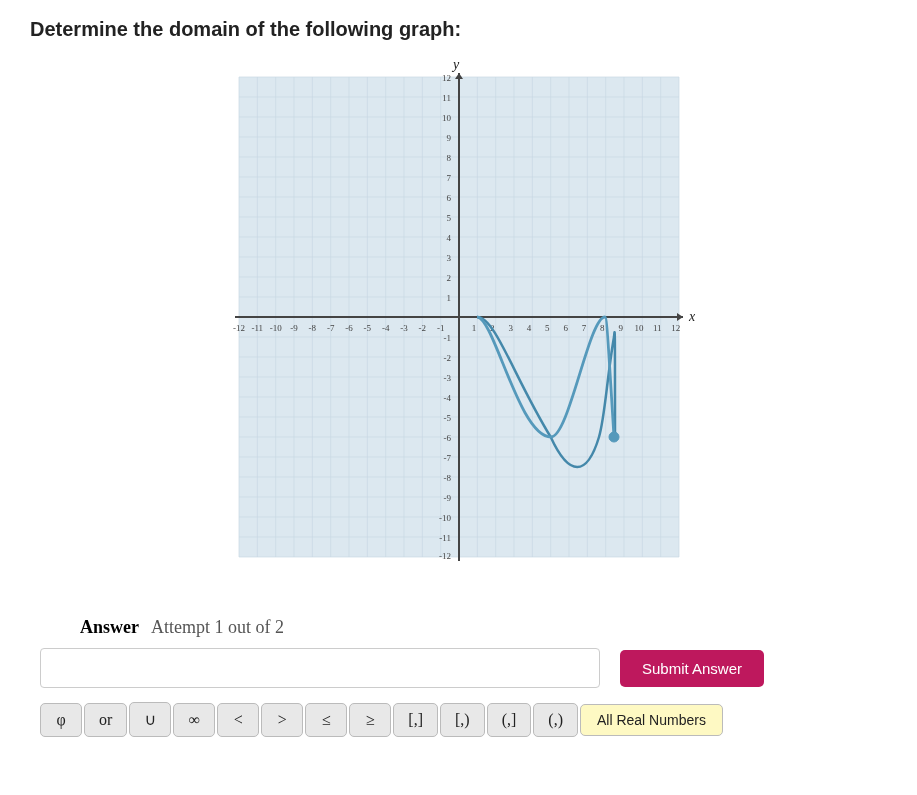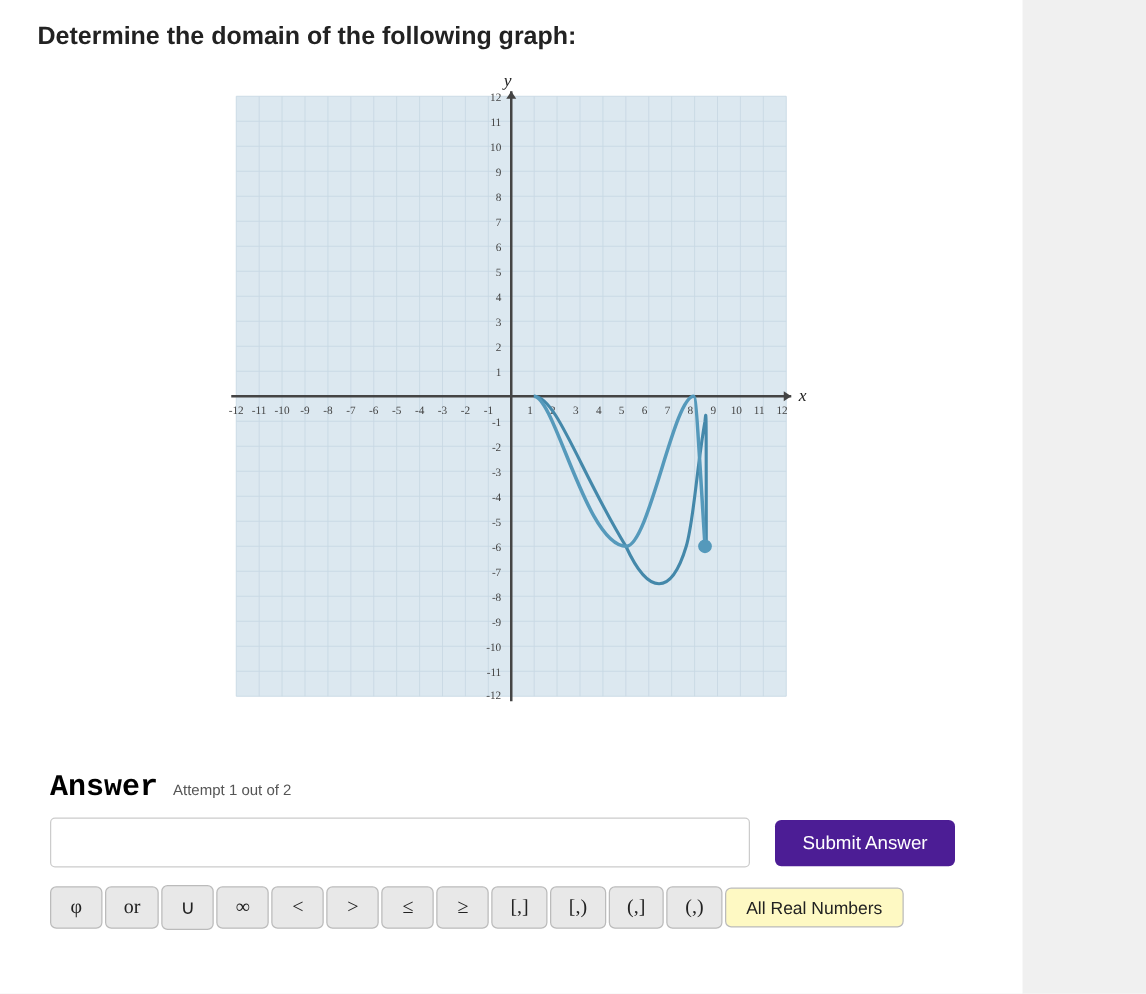--- a/index.html
+++ b/index.html
@@ -5,21 +5,21 @@
     * { box-sizing: border-box; margin: 0; padding: 0; }
     body {
       font-family: 'Times New Roman', Times, serif;
       background: #f0f0f0;
       min-height: 795px;
       width: 917px;
       overflow: hidden;
     }
     .page-container {
       background: white;
-      width: 818px;
+      width: 917px;
       min-height: 795px;
       padding: 18px 30px 20px 30px;
     }
     .title {
       font-size: 20px;
       font-weight: bold;
       color: #222;
       margin-bottom: 16px;
       font-family: Arial, sans-serif;
     }
@@ -29,30 +29,31 @@
       margin-bottom: 20px;
     }
     svg.graph {
       display: block;
     }
     .answer-section {
       margin-top: 10px;
       padding: 0 10px;
     }
     .answer-label {
-      font-size: 24px;
+      font-size: 18px;
       font-weight: bold;
-      font-family: Liberation Mono, monospace;
+      font-family: Liberation Serif, serif;
       margin-bottom: 10px;
+      margin-left: 40px;
     }
     .attempt-text {
-      font-size: 12px;
+      font-size: 18px;
       font-weight: normal;
       color: #555;
-      font-family: Liberation Sans, sans-serif;
+      font-family: Liberation Serif, serif;
       margin-left: 8px;
       margin-top: 35px;
     }
     .answer-row {
       display: flex;
       align-items: center;
       gap: 0;
       margin-top: 10px;
     }
     .answer-input {
@@ -61,21 +62,21 @@
       height: 40px;
       border: 1.5px solid #ccc;
       border-radius: 4px;
       font-size: 16px;
       padding: 0 10px;
       outline: none;
       background: white;
     }
     .submit-btn {
       margin-left: 20px;
-      background: #4c1d95;
+      background: #be185d;
       color: white;
       border: none;
       border-radius: 5px;
       padding: 10px 22px;
       font-size: 15px;
       cursor: pointer;
       font-family: Arial, sans-serif;
       white-space: nowrap;
     }
     .symbol-bar {

